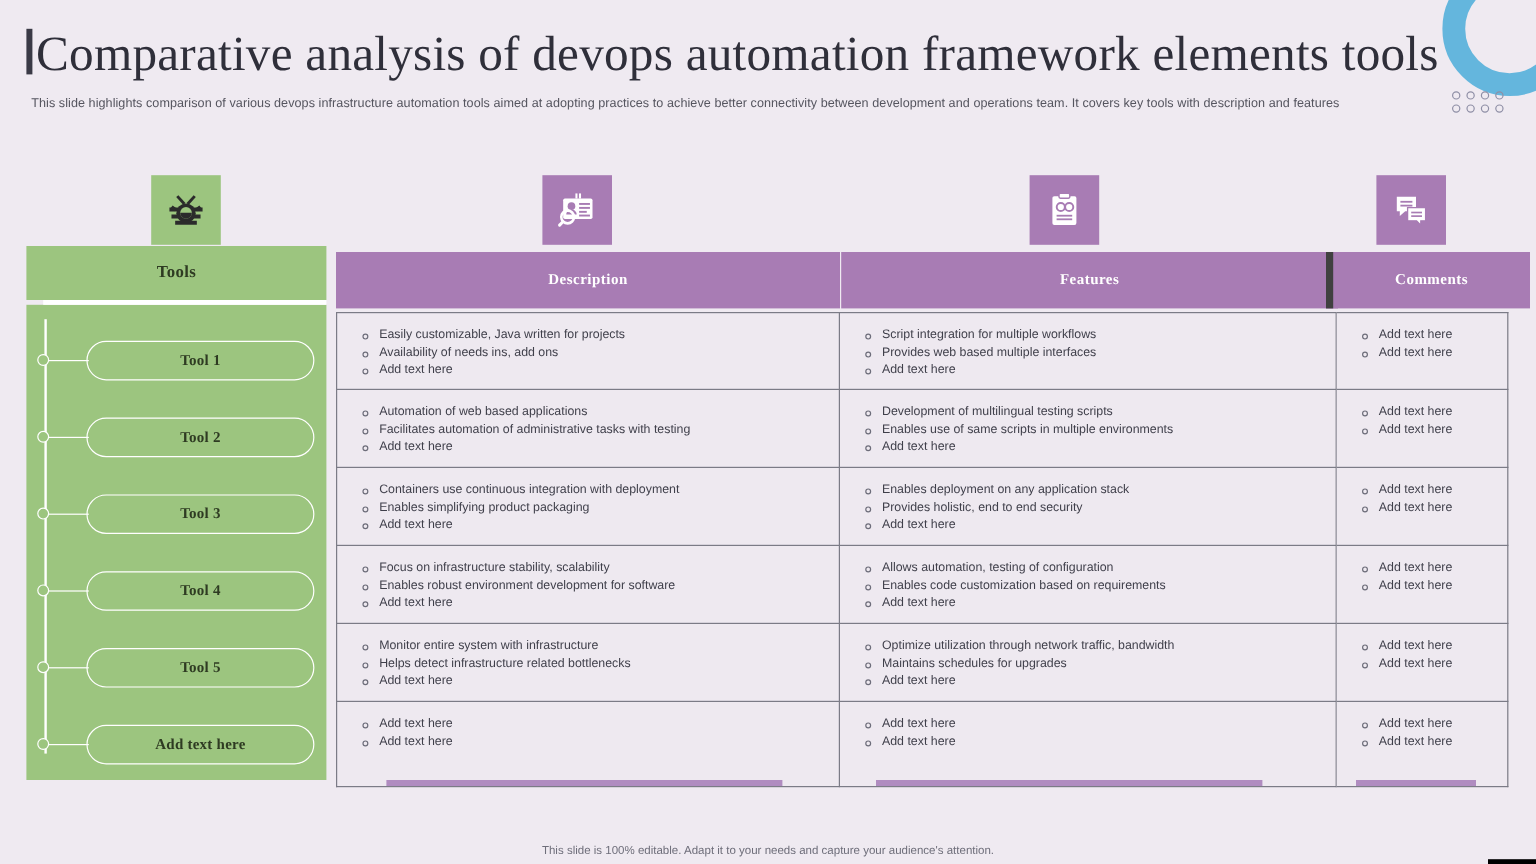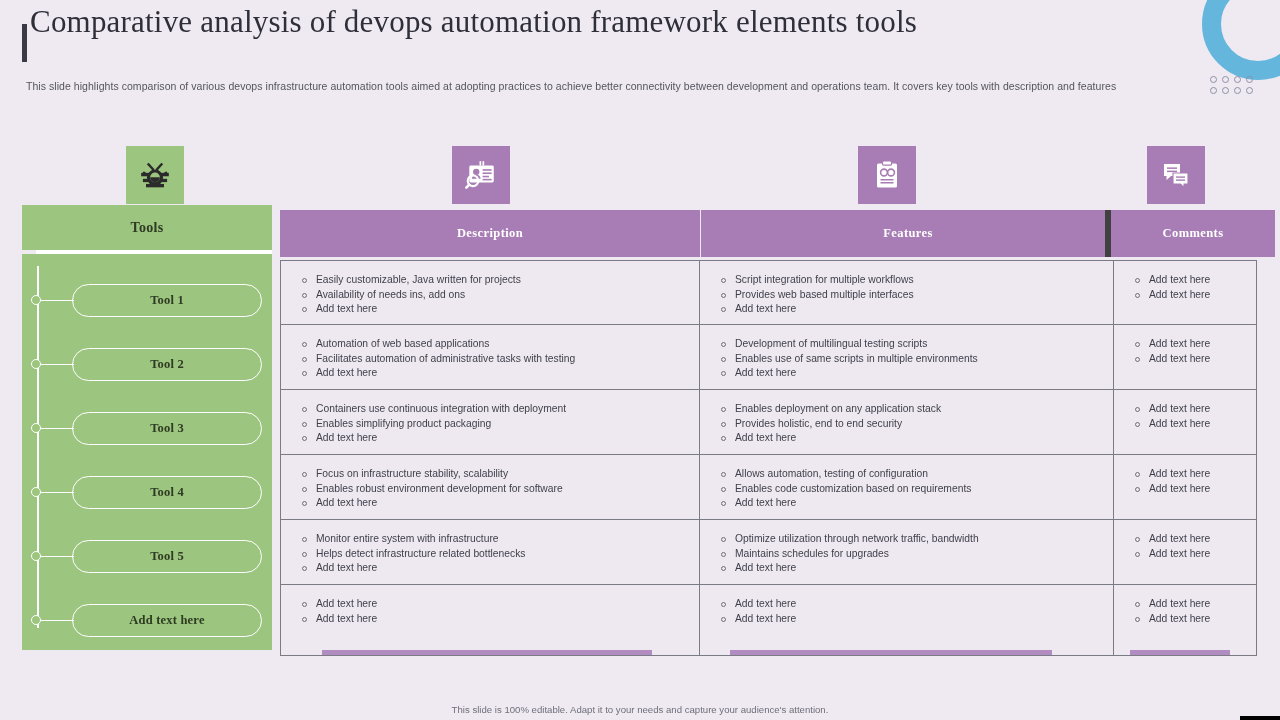--- a/index.html
+++ b/index.html
@@ -21,23 +21,23 @@
     grid-auto-rows:11px; gap:0;
   }
   .deco-dots i{
     display:block;width:7px;height:7px;border-radius:50%;
     border:1.4px solid #8f8fa6;box-sizing:border-box;
   }
   .accent-bar{
     position:absolute;left:22px;top:24px;width:5px;height:38px;background:#3a3a46;
   }
   .slide-title{
-    position:absolute;left:30px;top:4px;
+    position:absolute;left:30px;top:20px;
     font-family:"Liberation Serif", serif;
-    font-size:31px;color:#2f2f3a;letter-spacing:.2px;white-space:nowrap;
+    font-size:41px;color:#2f2f3a;letter-spacing:.2px;white-space:nowrap;
   }
   .slide-sub{
     position:absolute;left:26px;top:79px;width:1170px;
     font-size:10.5px;line-height:14px;color:#55555f;letter-spacing:.05px;
   }
   
   .icon-tile{
     position:absolute;width:58px;height:58px;
     display:flex;align-items:center;justify-content:center;
   }

